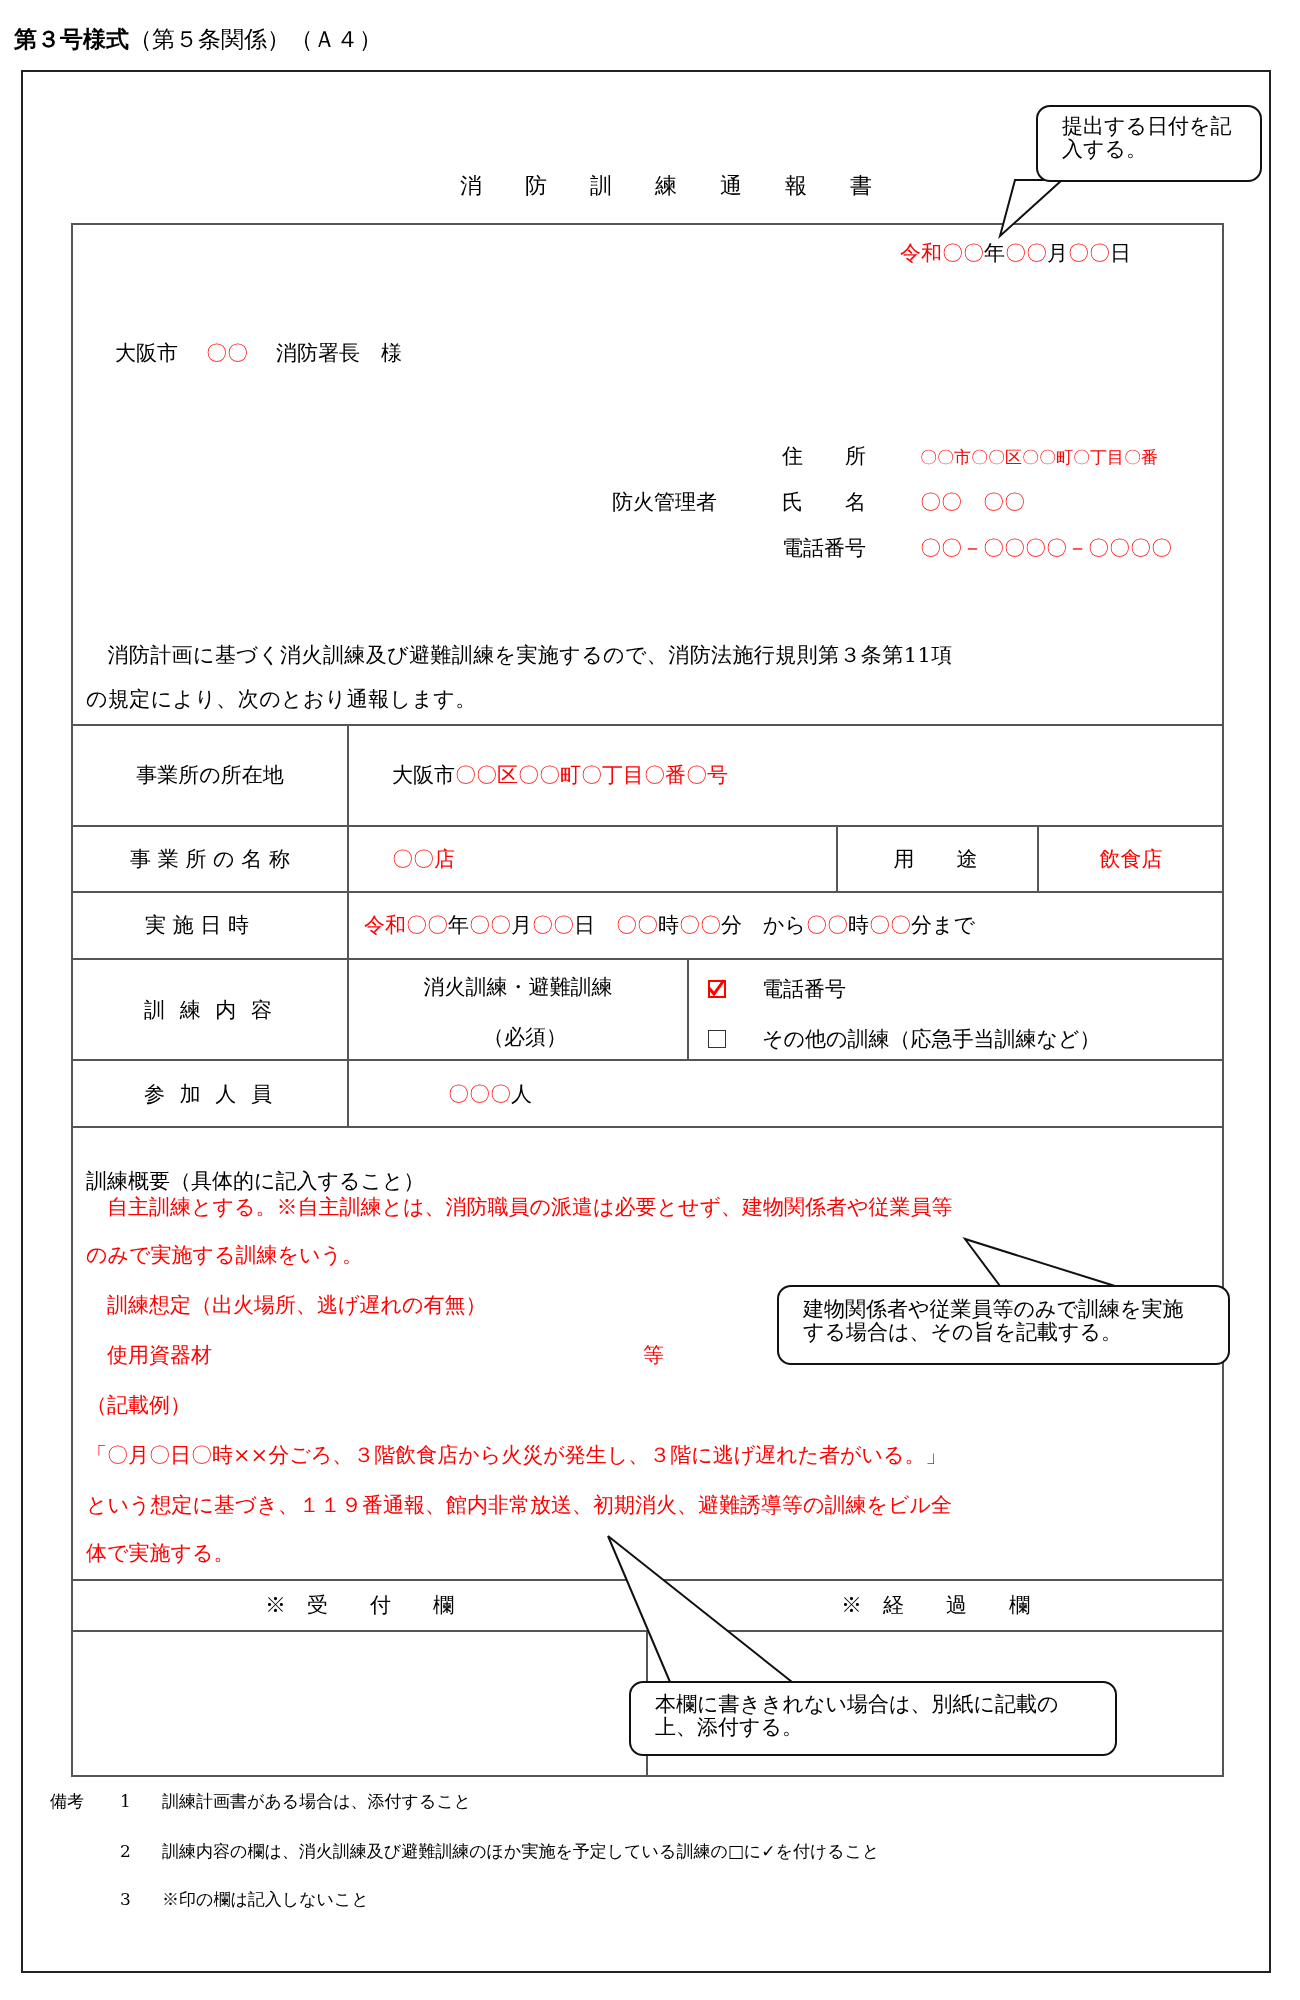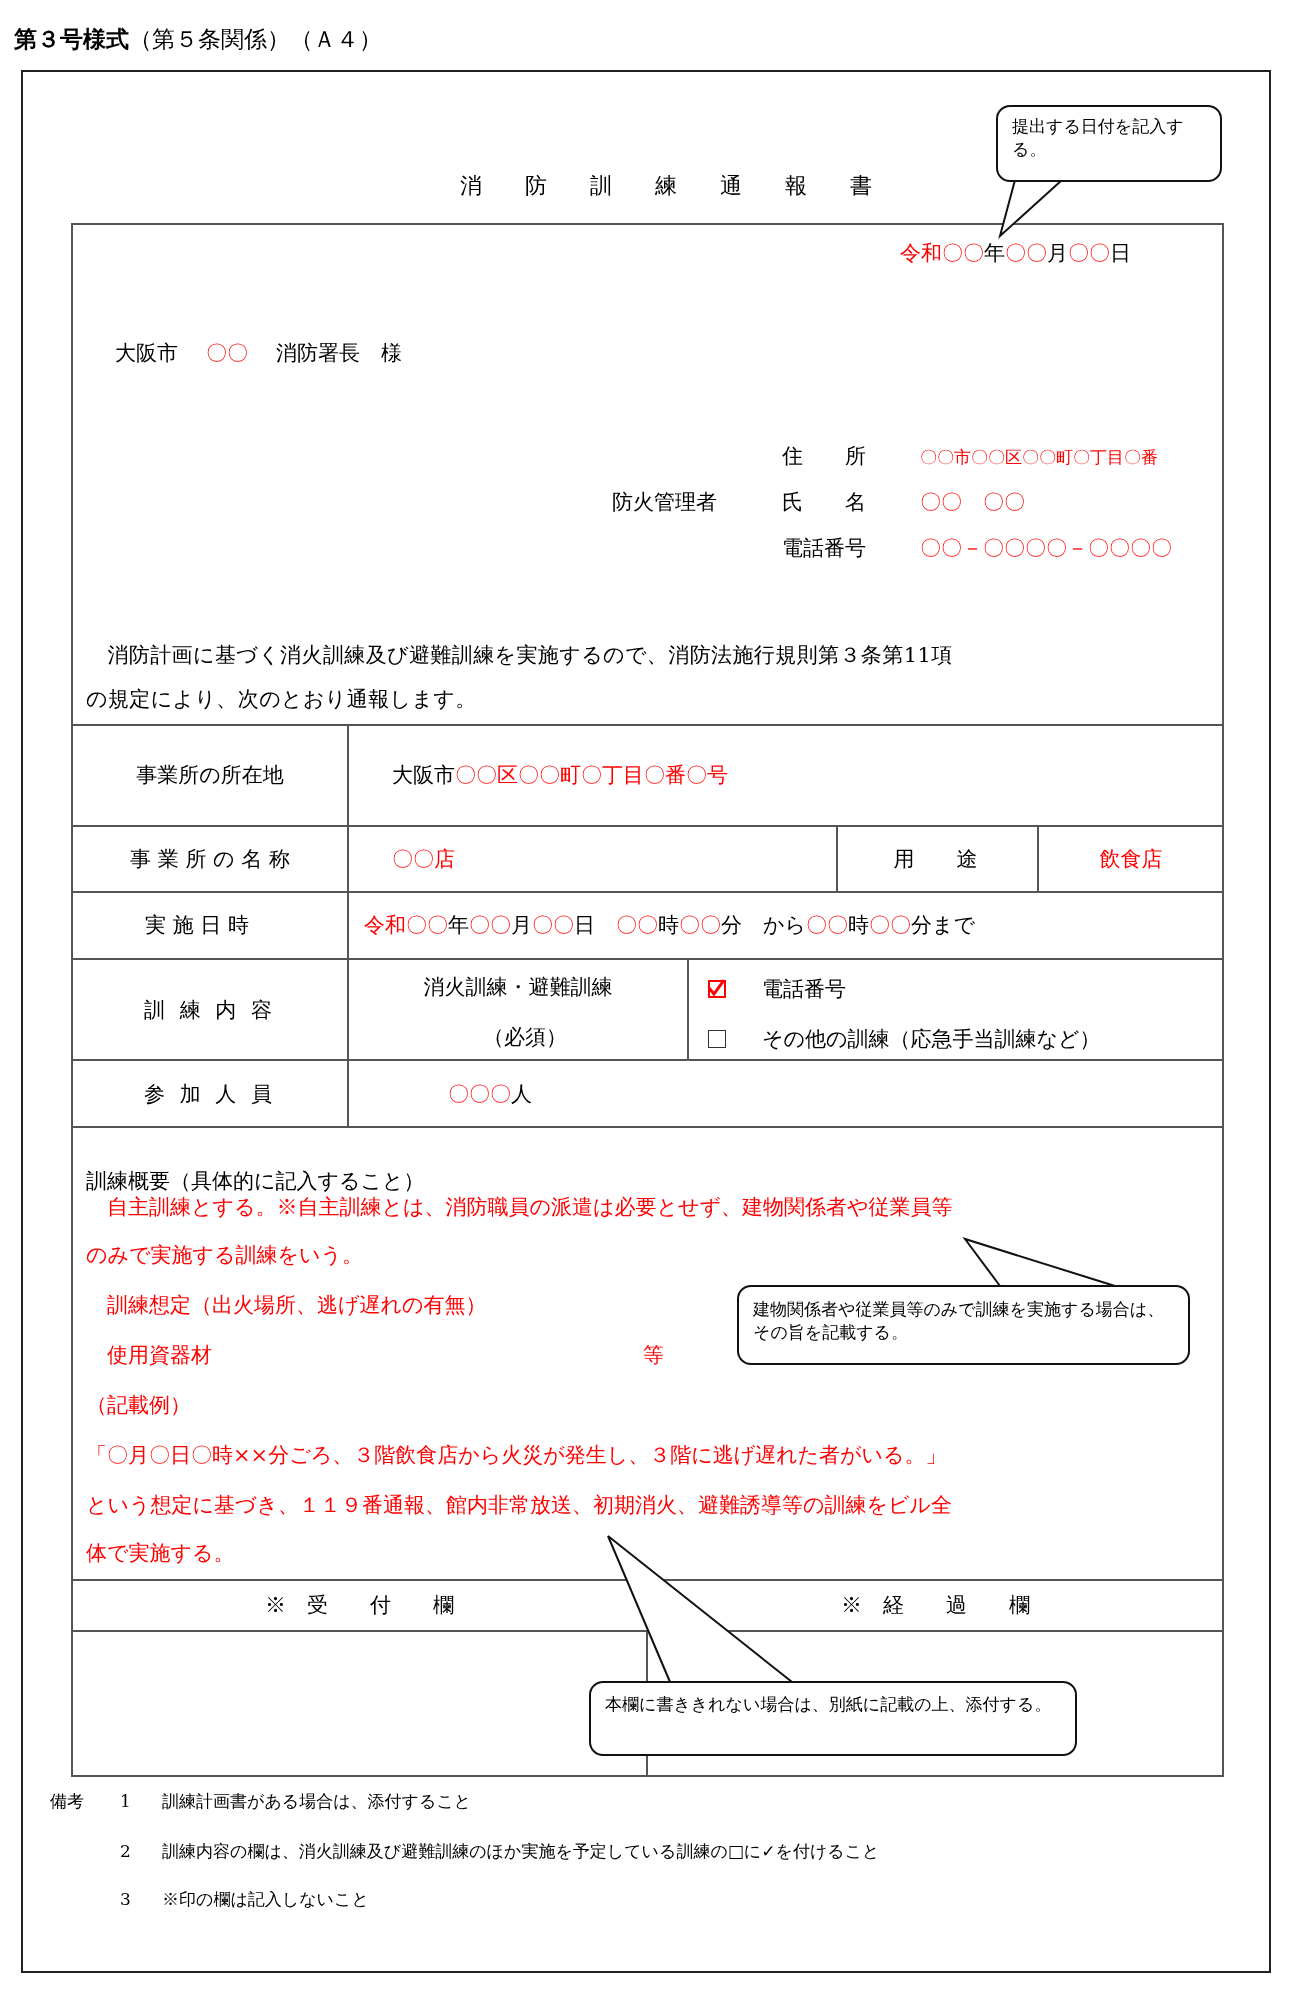--- a/index.html
+++ b/index.html
@@ -12,21 +12,21 @@
   .t22 { font-size:22px; line-height:26px; }
   .t20 { font-size:21px; line-height:26px; }
   .t17 { font-size:17px; line-height:22px; }
   #form-heading { left:14px; top:24px; font-size:23px; }
   #form-heading b { font-family:"DejaVu Sans","Liberation Sans",sans-serif; font-weight:bold; }
   #outer-frame { position:absolute; left:21px; top:70px; width:1250px; height:1903px;
                  border:2px solid #222; box-sizing:border-box; }
   #inner-frame { position:absolute; left:71px; top:223px; width:1153px; height:1554px;
                  border:2px solid #555; box-sizing:border-box; }
   .bubble { position:absolute; border:2px solid #111; border-radius:14px; background:#fff;
-            box-sizing:border-box; font-size:17px; line-height:23px; padding:8px 14px; white-space:normal; }
+            box-sizing:border-box; font-size:21px; line-height:23px; padding:8px 24px; white-space:normal;margin-left:40px; }
   .cb { position:absolute; width:18px; height:18px; box-sizing:border-box; }
   .center { text-align:center; }
   svg.tail { position:absolute; left:0; top:0; overflow:visible; }
 </style>
 </head>
 <body>
 
 <div id="form-heading" class="abs"><b>第３号様式</b><span>（第５条関係）（Ａ４）</span></div>
 
 <div id="outer-frame"></div>

